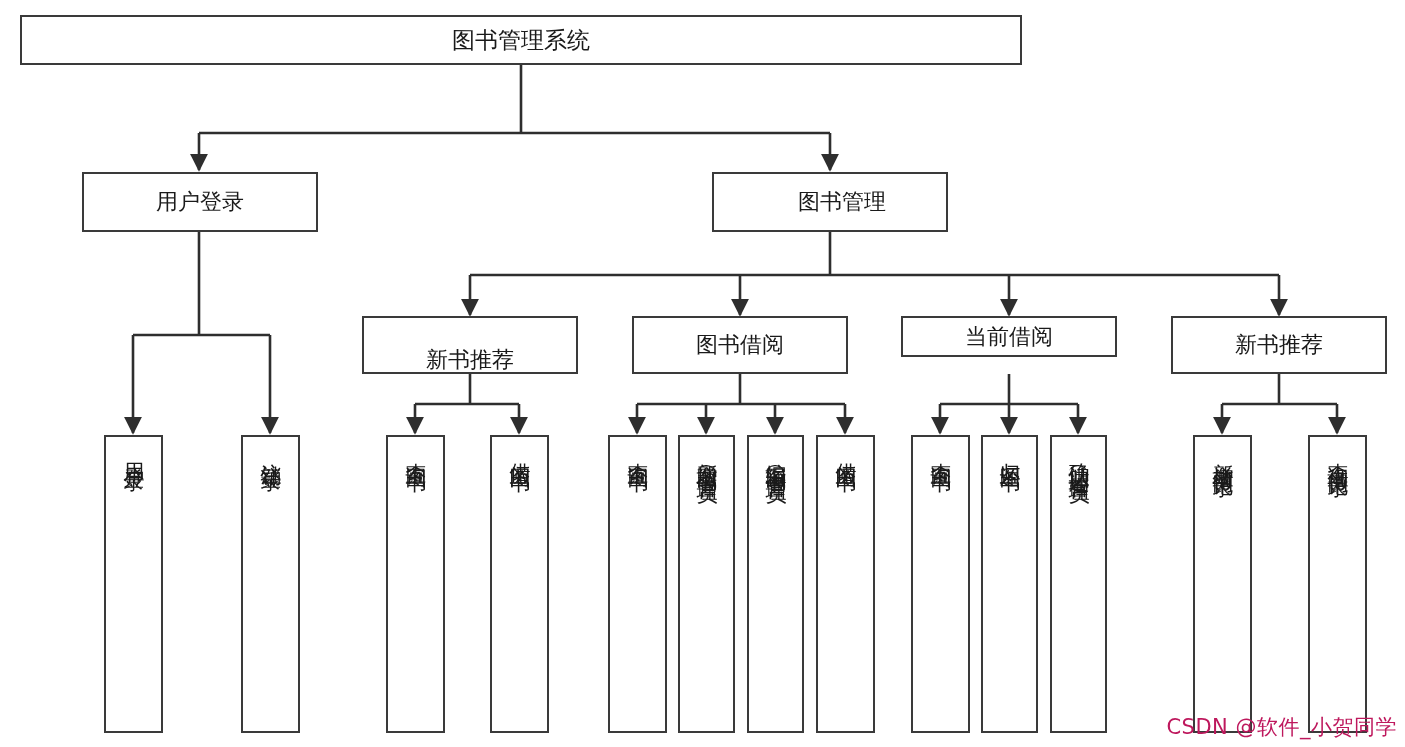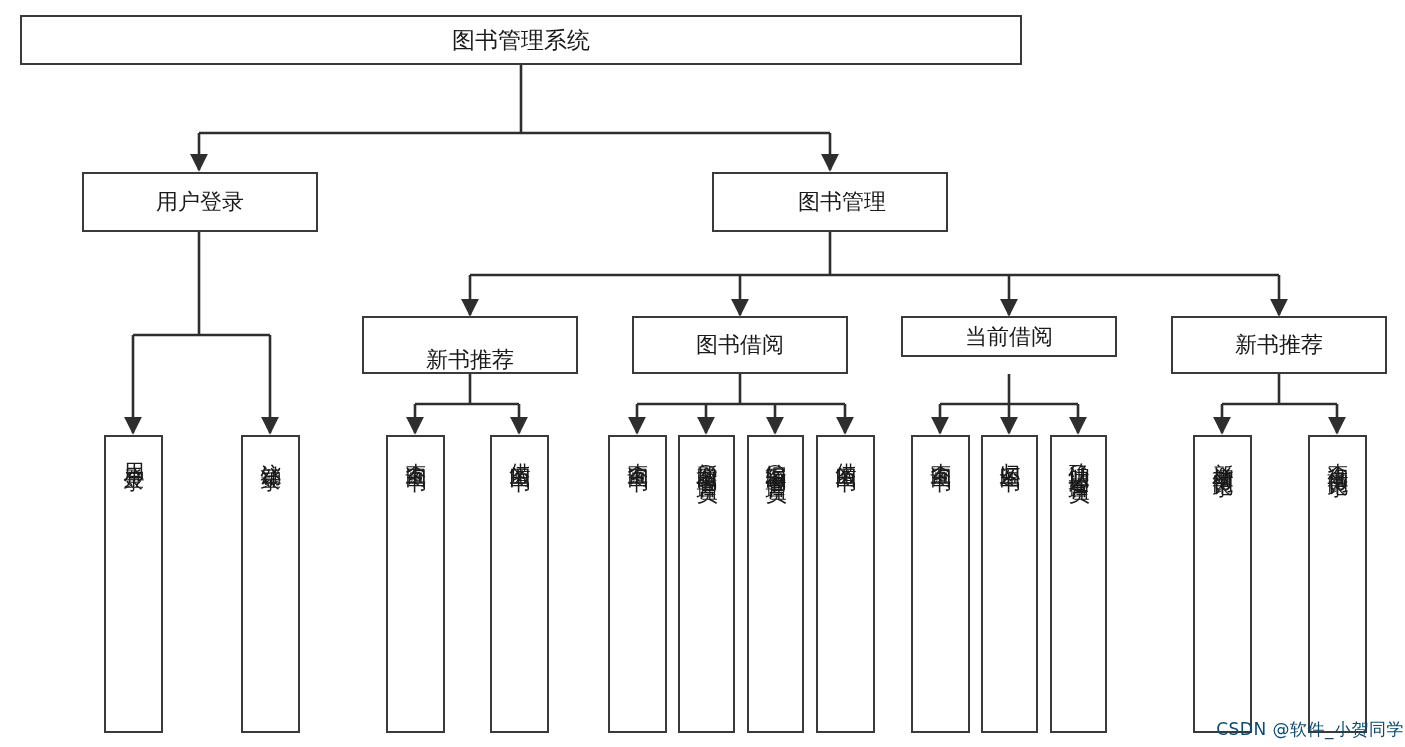--- a/index.html
+++ b/index.html
@@ -54,24 +54,24 @@
   .node.vert .label {
     writing-mode: vertical-rl;
     text-orientation: upright;
     font-size: 21px;
     letter-spacing: 3px;
     line-height: 1;
     white-space: nowrap;
   }
   #watermark {
     position: absolute;
-    right: 1px;
+    right: 8px;
     bottom: 6px;
-    font-size: 17px;
-    color: #0c4a6e;
+    font-size: 21px;
+    color: #be185d;
     letter-spacing: 0.5px;
     z-index: 5;
     white-space: nowrap;
     font-family: "DejaVu Sans", "Liberation Sans", sans-serif;
   }
 </style>
 </head>
 <body>
 
 <div id="canvas">

